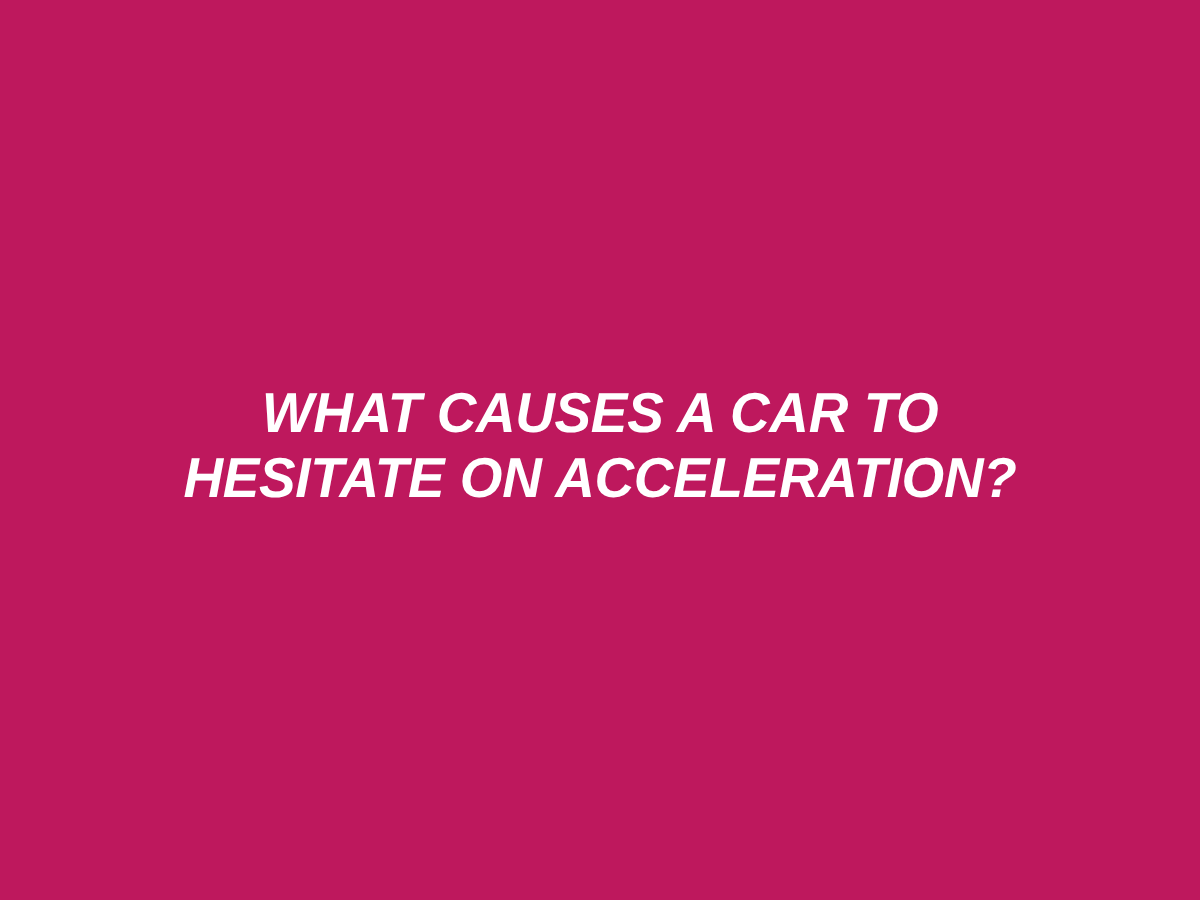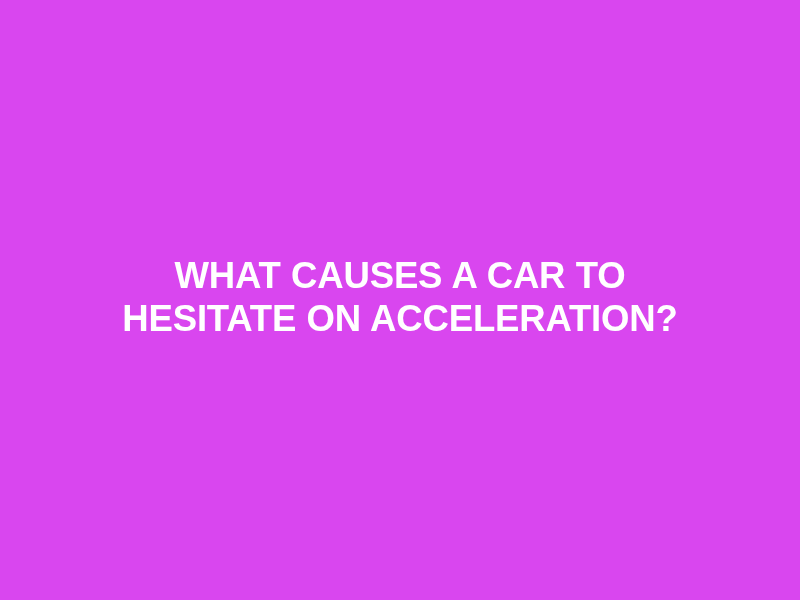--- a/index.html
+++ b/index.html
@@ -53,21 +53,21 @@
     transform: scaleX(0.975);
     transform-origin: center center;
     text-transform: uppercase;
     white-space: normal;
     -webkit-font-smoothing: antialiased;
   }
 </style>
 </head>
 <body style="background-color: rgb(41, 128, 185);">
 
-<div id="title-card" style="background-color: #d946ef;">
+<div id="title-card" style="background-color: #be185d; font-style: italic;">
 
   <div id="headline-block">
 
     <h1 id="headline" style="color: rgb(255, 255, 255);">WHAT CAUSES A CAR TO HESITATE ON ACCELERATION?</h1>
 
   </div>
 
 </div>
 
 </body></html>

